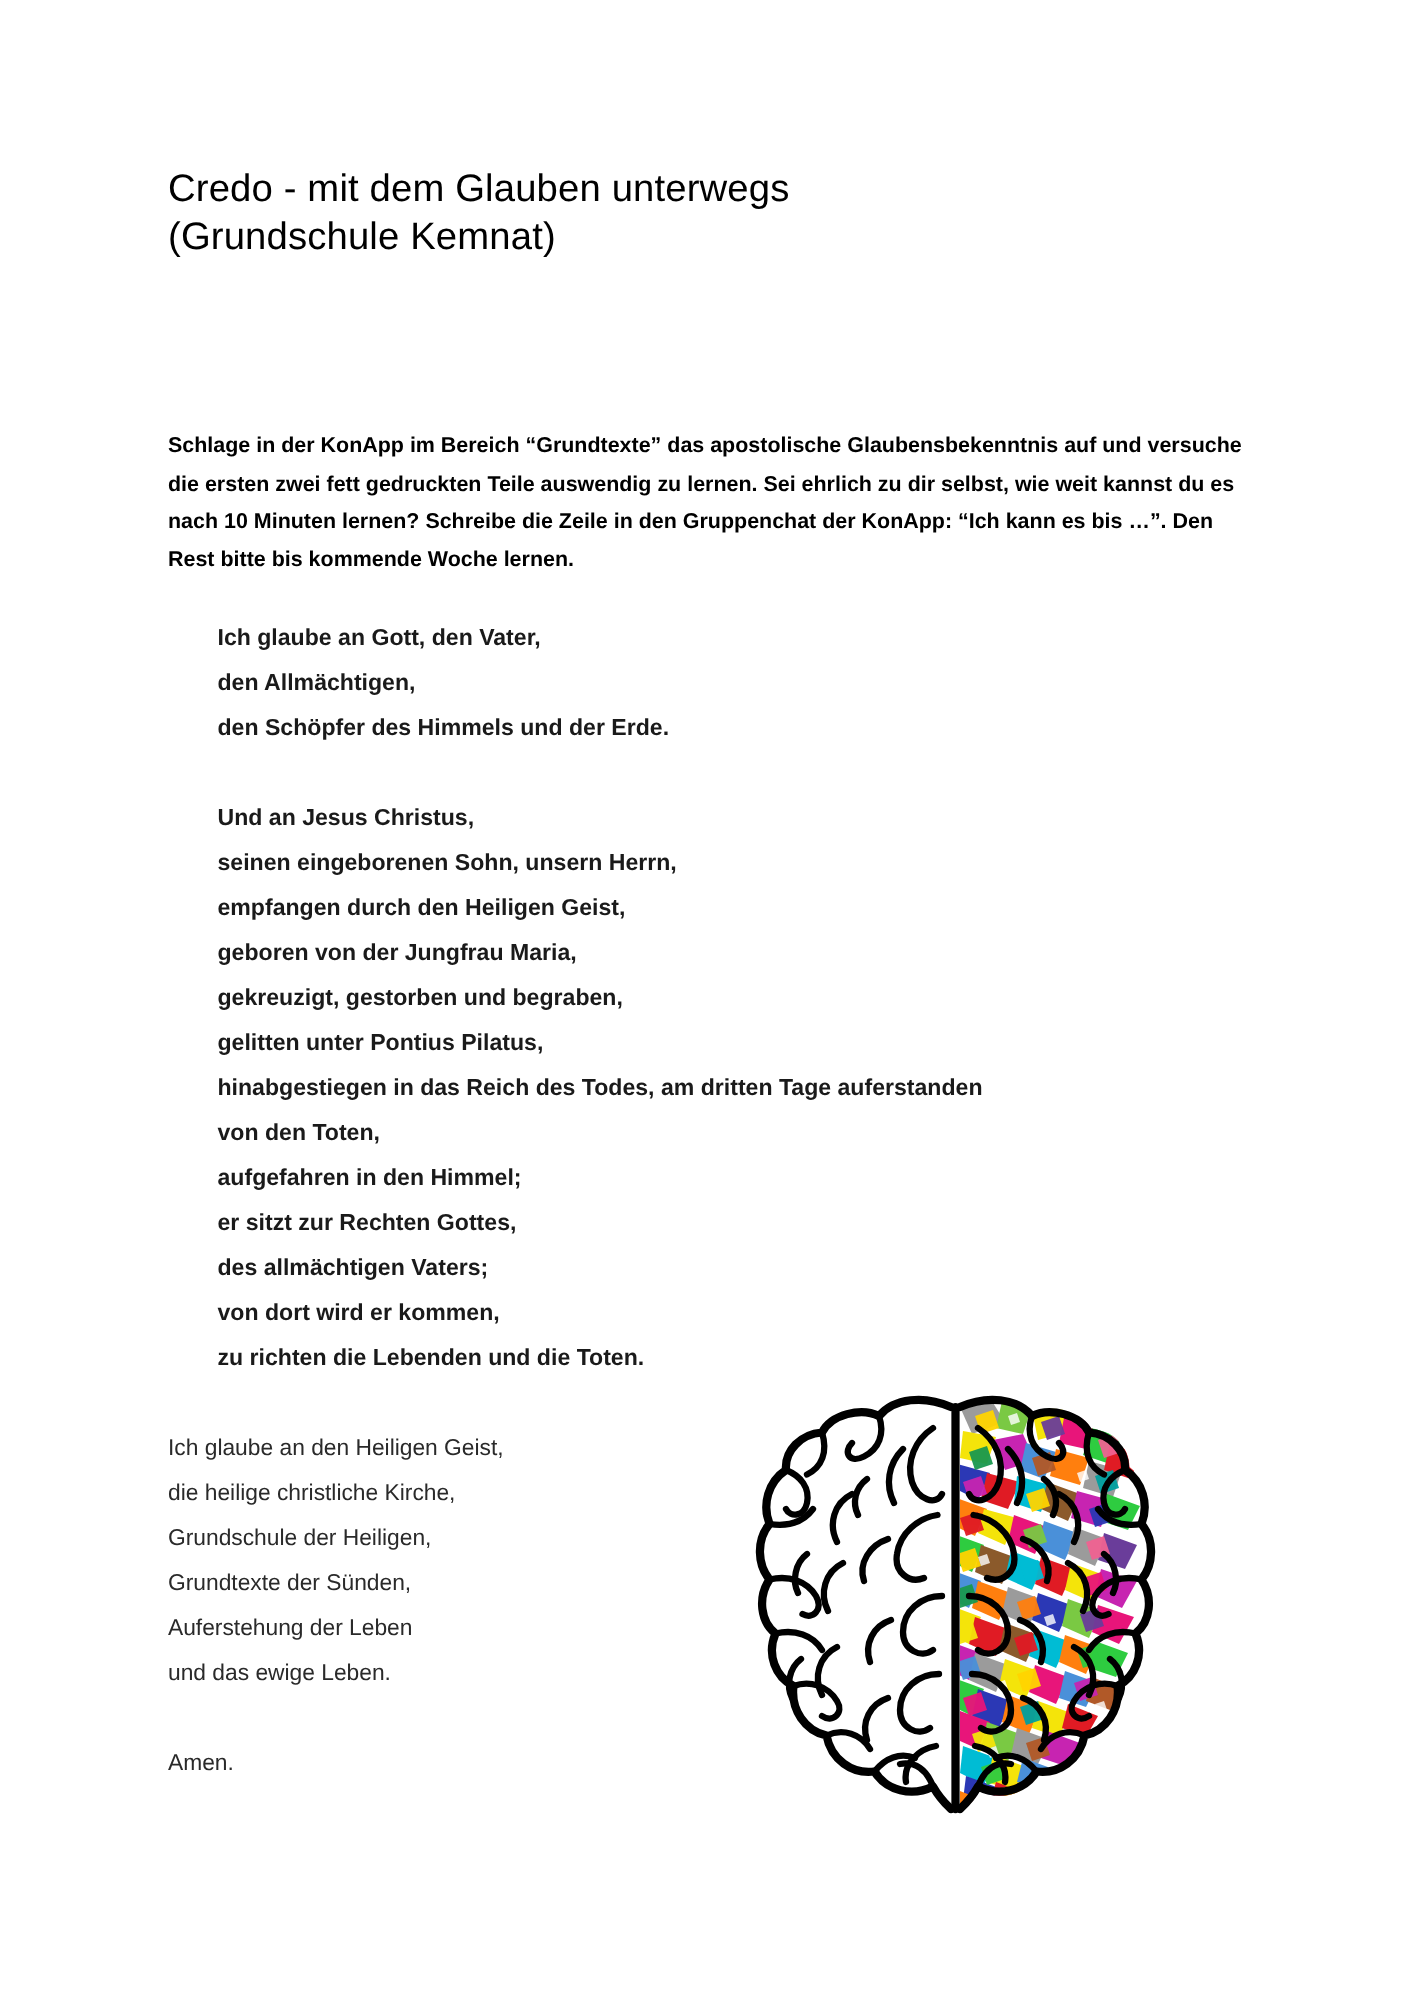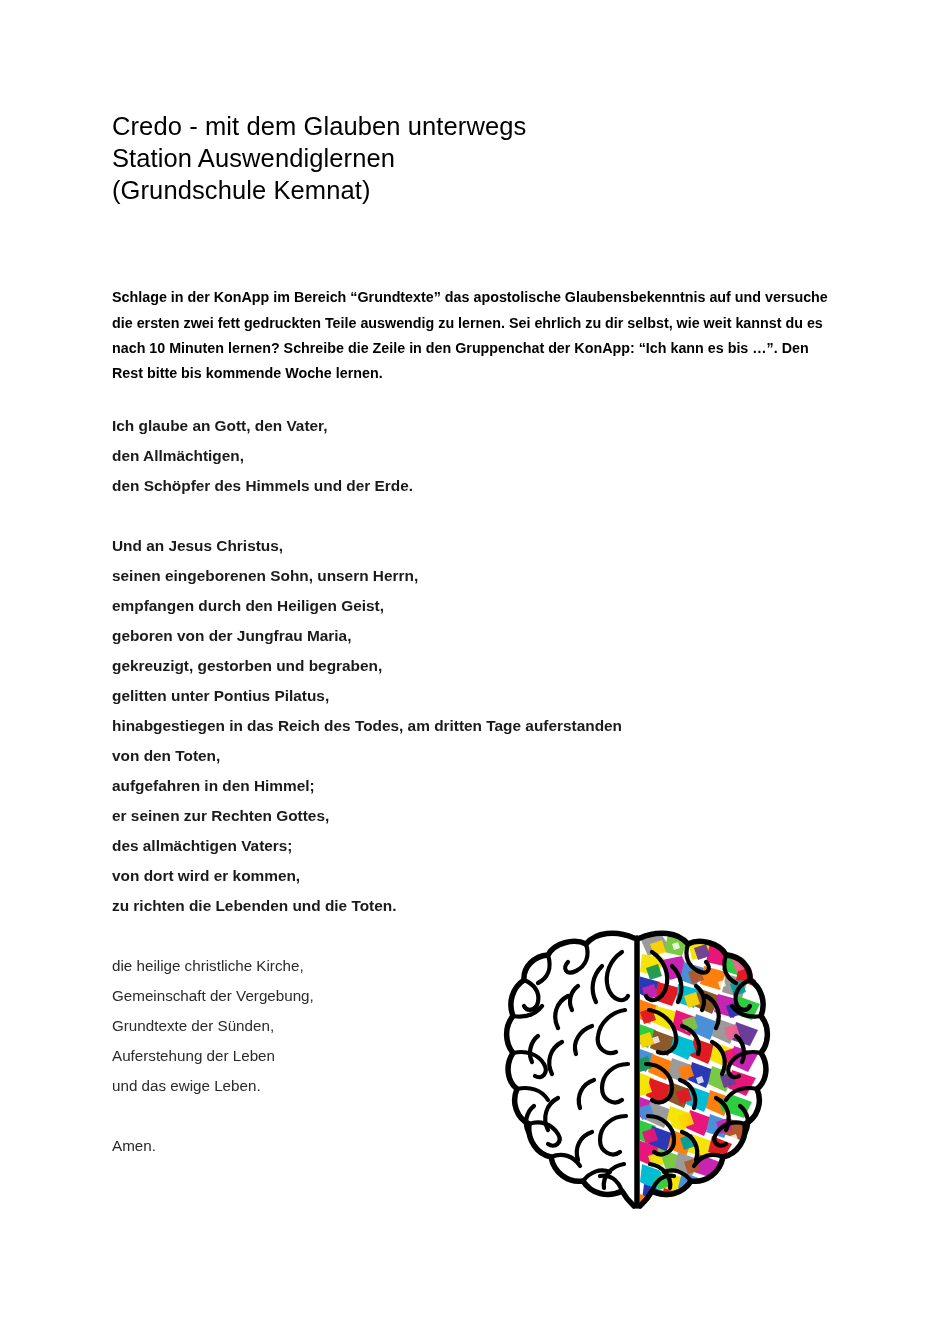--- a/index.html
+++ b/index.html
@@ -65,20 +65,21 @@
   }
   .line {
     font-size: 15.4px;
     line-height: 30px;
     white-space: pre;
     color: #1b1b1b;
   }
   .stanza.bold .line {
     font-weight: 700;
     color: #1a1a1a;
+    margin-left: 33px;
   }
   .stanza.plain .line {
     font-weight: 400;
     font-size: 15.2px;
     color: #2a2a2a;
   }
 
   
   .brain-figure {
     position: absolute;
@@ -93,21 +94,20 @@
     height: 100%;
   }
 </style>
 </head>
 <body>
 
 <div class="page">
 
   <div class="title-block">
     <div class="title-line">Credo - mit dem Glauben unterwegs</div>
-    <div class="title-line">Station Auswendiglernen</div>
     <div class="title-line">(Grundschule Kemnat)</div>
   </div>
 
   <p class="intro">Schlage in der KonApp im Bereich “Grundtexte” das apostolische Glaubensbekenntnis auf und versuche die ersten zwei fett gedruckten Teile auswendig zu lernen. Sei ehrlich zu dir selbst, wie weit kannst du es nach 10 Minuten lernen? Schreibe die Zeile in den Gruppenchat der KonApp: “Ich kann es bis …”. Den Rest bitte bis kommende Woche lernen.</p>
 
   <div class="creed">
 
     <div class="stanza bold">
       <div class="line">Ich glaube an Gott, den Vater,</div>
       <div class="line">den Allmächtigen,</div>
@@ -117,29 +117,30 @@
     <div class="stanza bold">
       <div class="line">Und an Jesus Christus,</div>
       <div class="line">seinen eingeborenen Sohn, unsern Herrn,</div>
       <div class="line">empfangen durch den Heiligen Geist,</div>
       <div class="line">geboren von der Jungfrau Maria,</div>
       <div class="line">gekreuzigt, gestorben und begraben,</div>
       <div class="line">gelitten unter Pontius Pilatus,</div>
       <div class="line">hinabgestiegen in das Reich des Todes, am dritten Tage auferstanden</div>
       <div class="line">von den Toten,</div>
       <div class="line">aufgefahren in den Himmel;</div>
-      <div class="line">er seinen zur Rechten Gottes,</div>
+      <div class="line">er sitzt zur Rechten Gottes,</div>
       <div class="line">des allmächtigen Vaters;</div>
       <div class="line">von dort wird er kommen,</div>
       <div class="line">zu richten die Lebenden und die Toten.</div>
     </div>
 
     <div class="stanza plain">
+      <div class="line">Ich glaube an den Heiligen Geist,</div>
       <div class="line">die heilige christliche Kirche,</div>
-      <div class="line">Gemeinschaft der Vergebung,</div>
+      <div class="line">Grundschule der Heiligen,</div>
       <div class="line">Grundtexte der Sünden,</div>
       <div class="line">Auferstehung der Leben</div>
       <div class="line">und das ewige Leben.</div>
     </div>
 
     <div class="stanza plain">
       <div class="line">Amen.</div>
     </div>
 
   </div>

